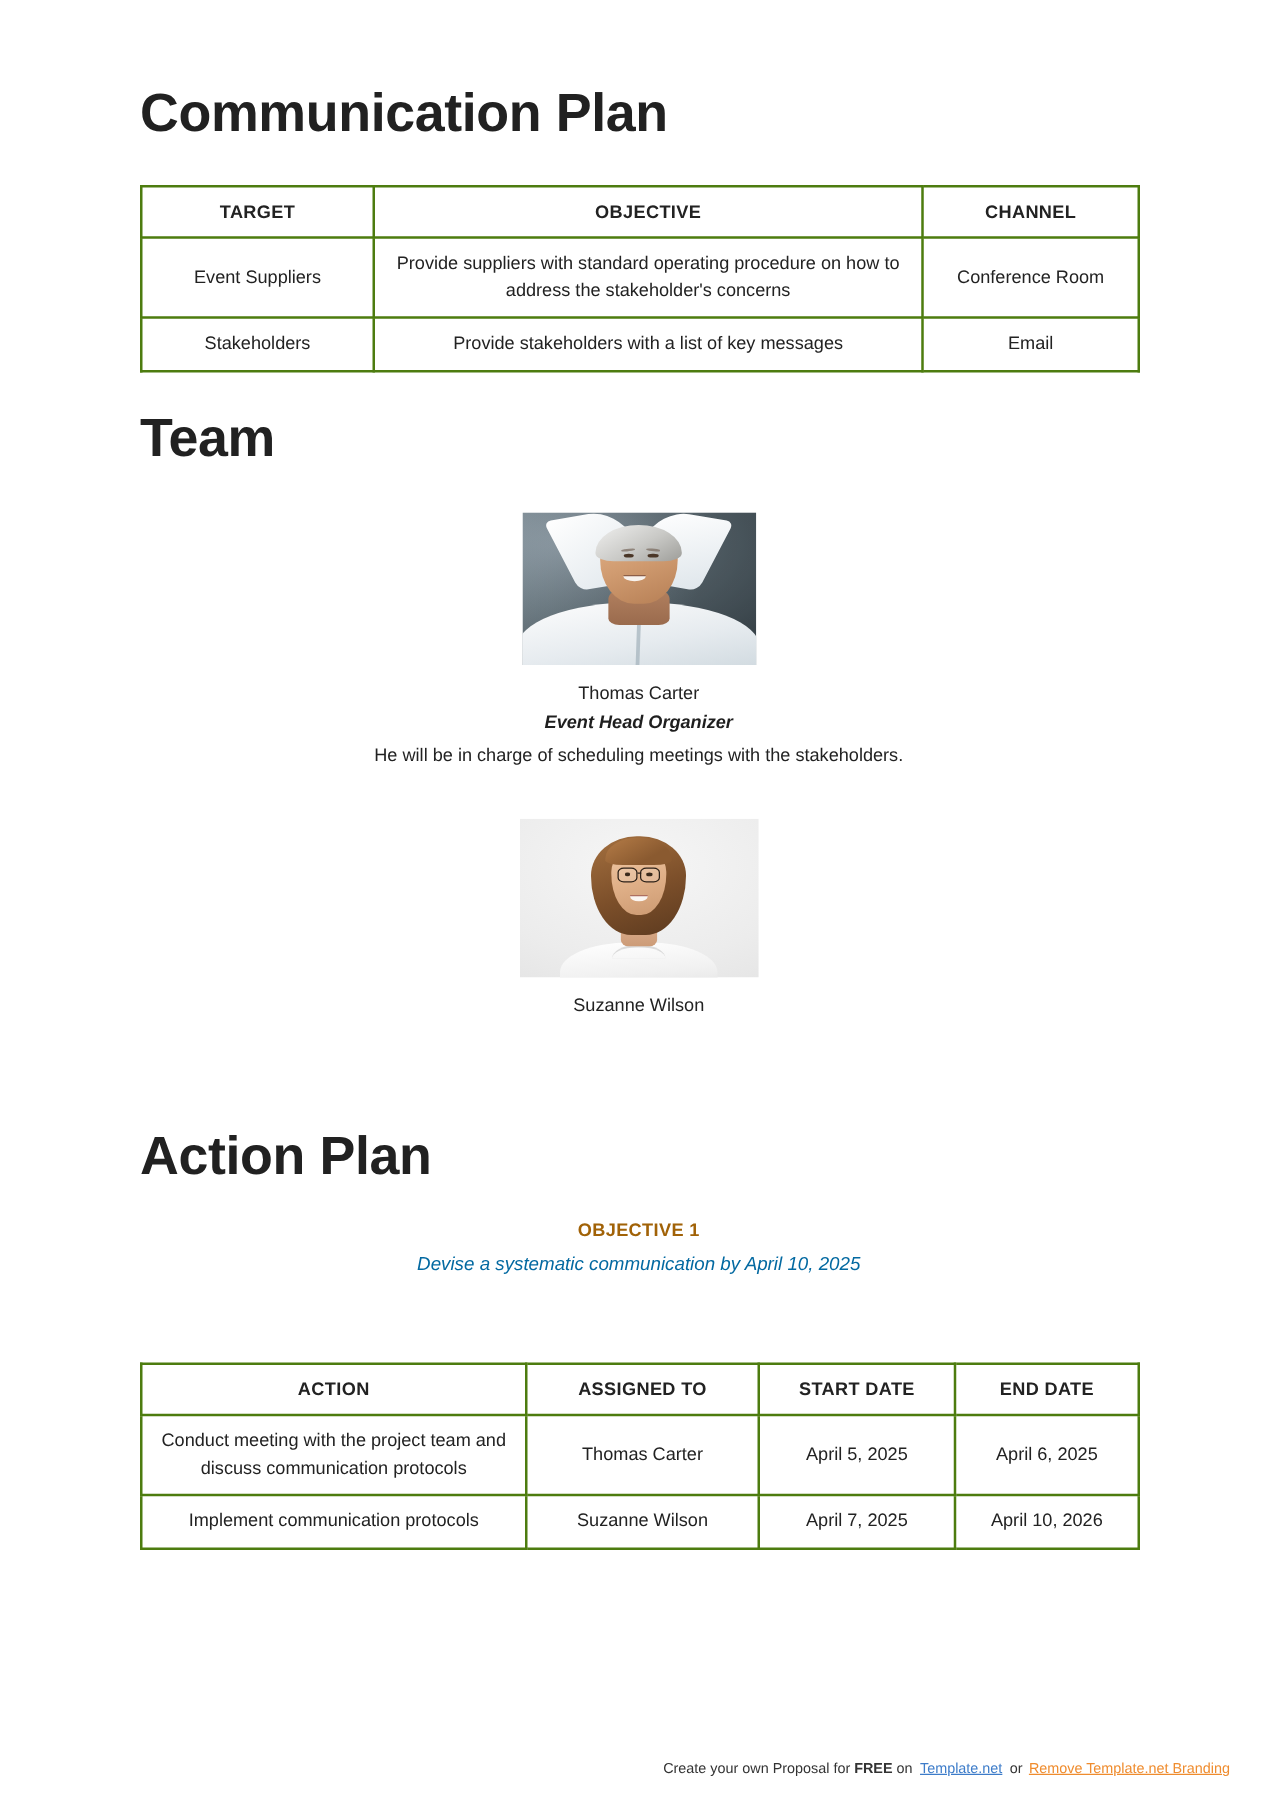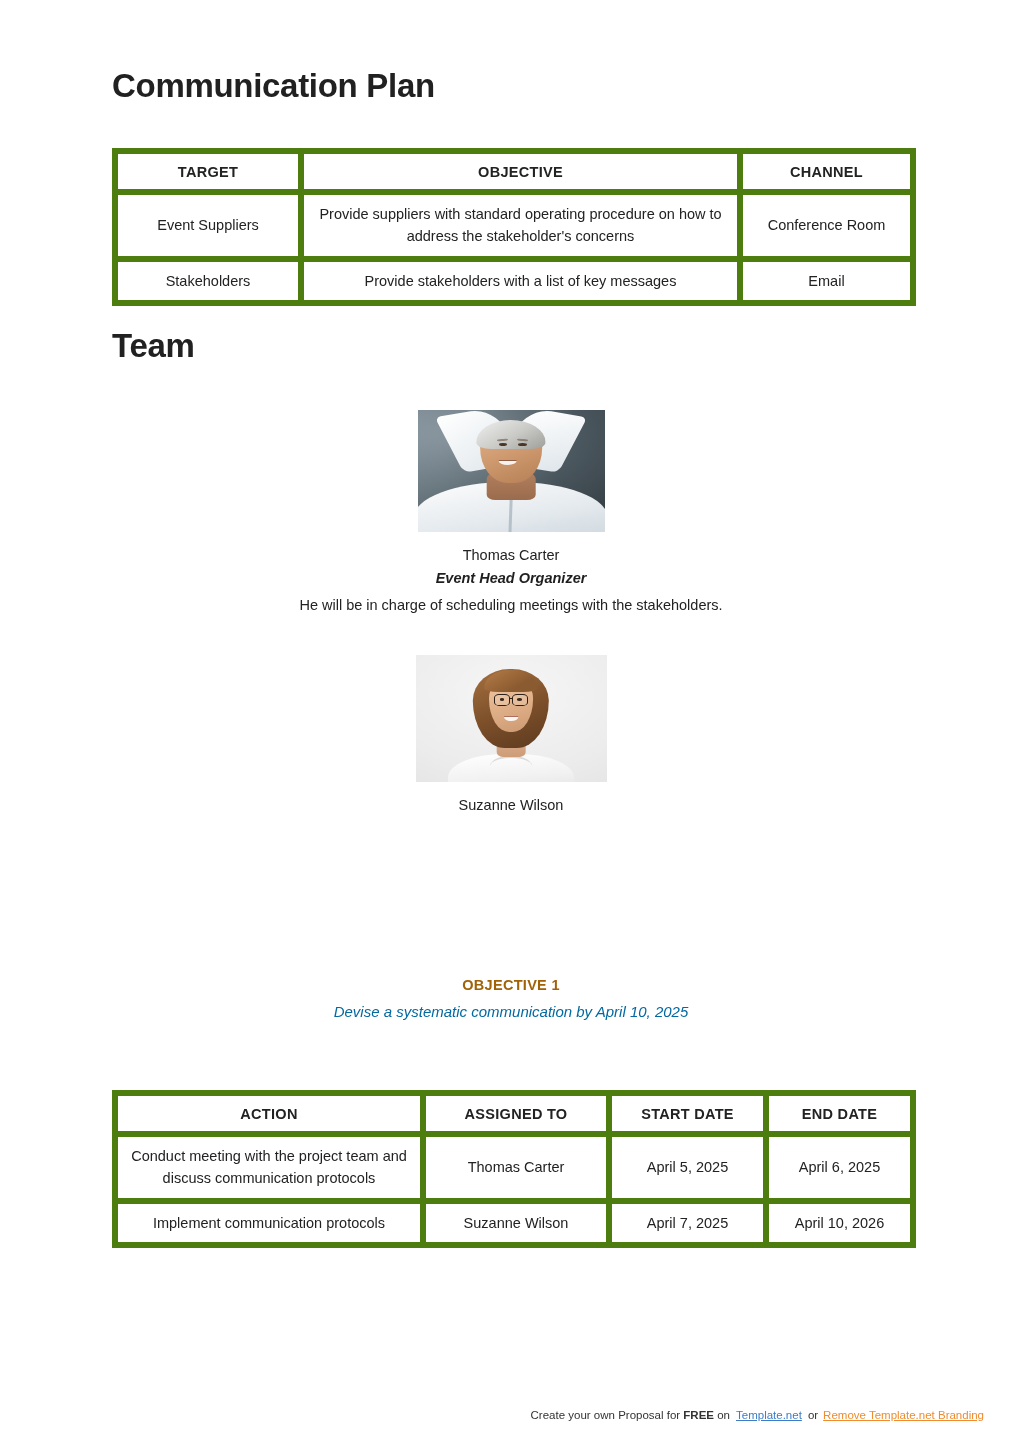--- a/index.html
+++ b/index.html
@@ -19,40 +19,40 @@
   .page {
     position: relative;
     width: 1024px;
     height: 1446px;
     background: #ffffff;
     padding: 0 112px;
   }
 
   
   h1.section-title {
-    font-size: 33px;
+    font-size: 43px;
     font-weight: bold;
     letter-spacing: -0.3px;
     color: #212121;
     margin: 0;
     line-height: 1.1;
   }
   #comm-title { position: absolute; left: 112px; top: 68px; }
   #team-title { position: absolute; left: 112px; top: 328px; }
   #action-title { position: absolute; left: 112px; top: 902px; }
 
   
   table.doc-table {
     border-collapse: collapse;
     width: 798px;
     table-layout: fixed;
   }
   table.doc-table th,
   table.doc-table td {
-    border: 6px solid #4d7c0f;
+    border: 2px solid #4d7c0f;
     text-align: center;
     vertical-align: middle;
     padding: 8px 10px;
     color: #222222;
   }
   table.doc-table th {
     font-size: 14.5px;
     font-weight: bold;
     letter-spacing: 0.3px;
     height: 41px;
@@ -389,20 +389,21 @@
         <div class="w-glass-r"></div>
         <div class="w-bridge"></div>
         <div class="w-eye-l"></div>
         <div class="w-eye-r"></div>
         <div class="w-mouth"></div>
       </div>
     </div>
     <div class="member-name">Suzanne Wilson</div>
   </div>
 
+  <h1 class="section-title" id="action-title">Action Plan</h1>
 
   <div id="objective-block">
     <div class="objective-label">OBJECTIVE 1</div>
     <div class="objective-desc">Devise a systematic communication by April 10, 2025</div>
   </div>
 
   <div id="action-table-wrap">
     <table class="doc-table" id="action-table">
       <colgroup>
         <col class="c-action">

